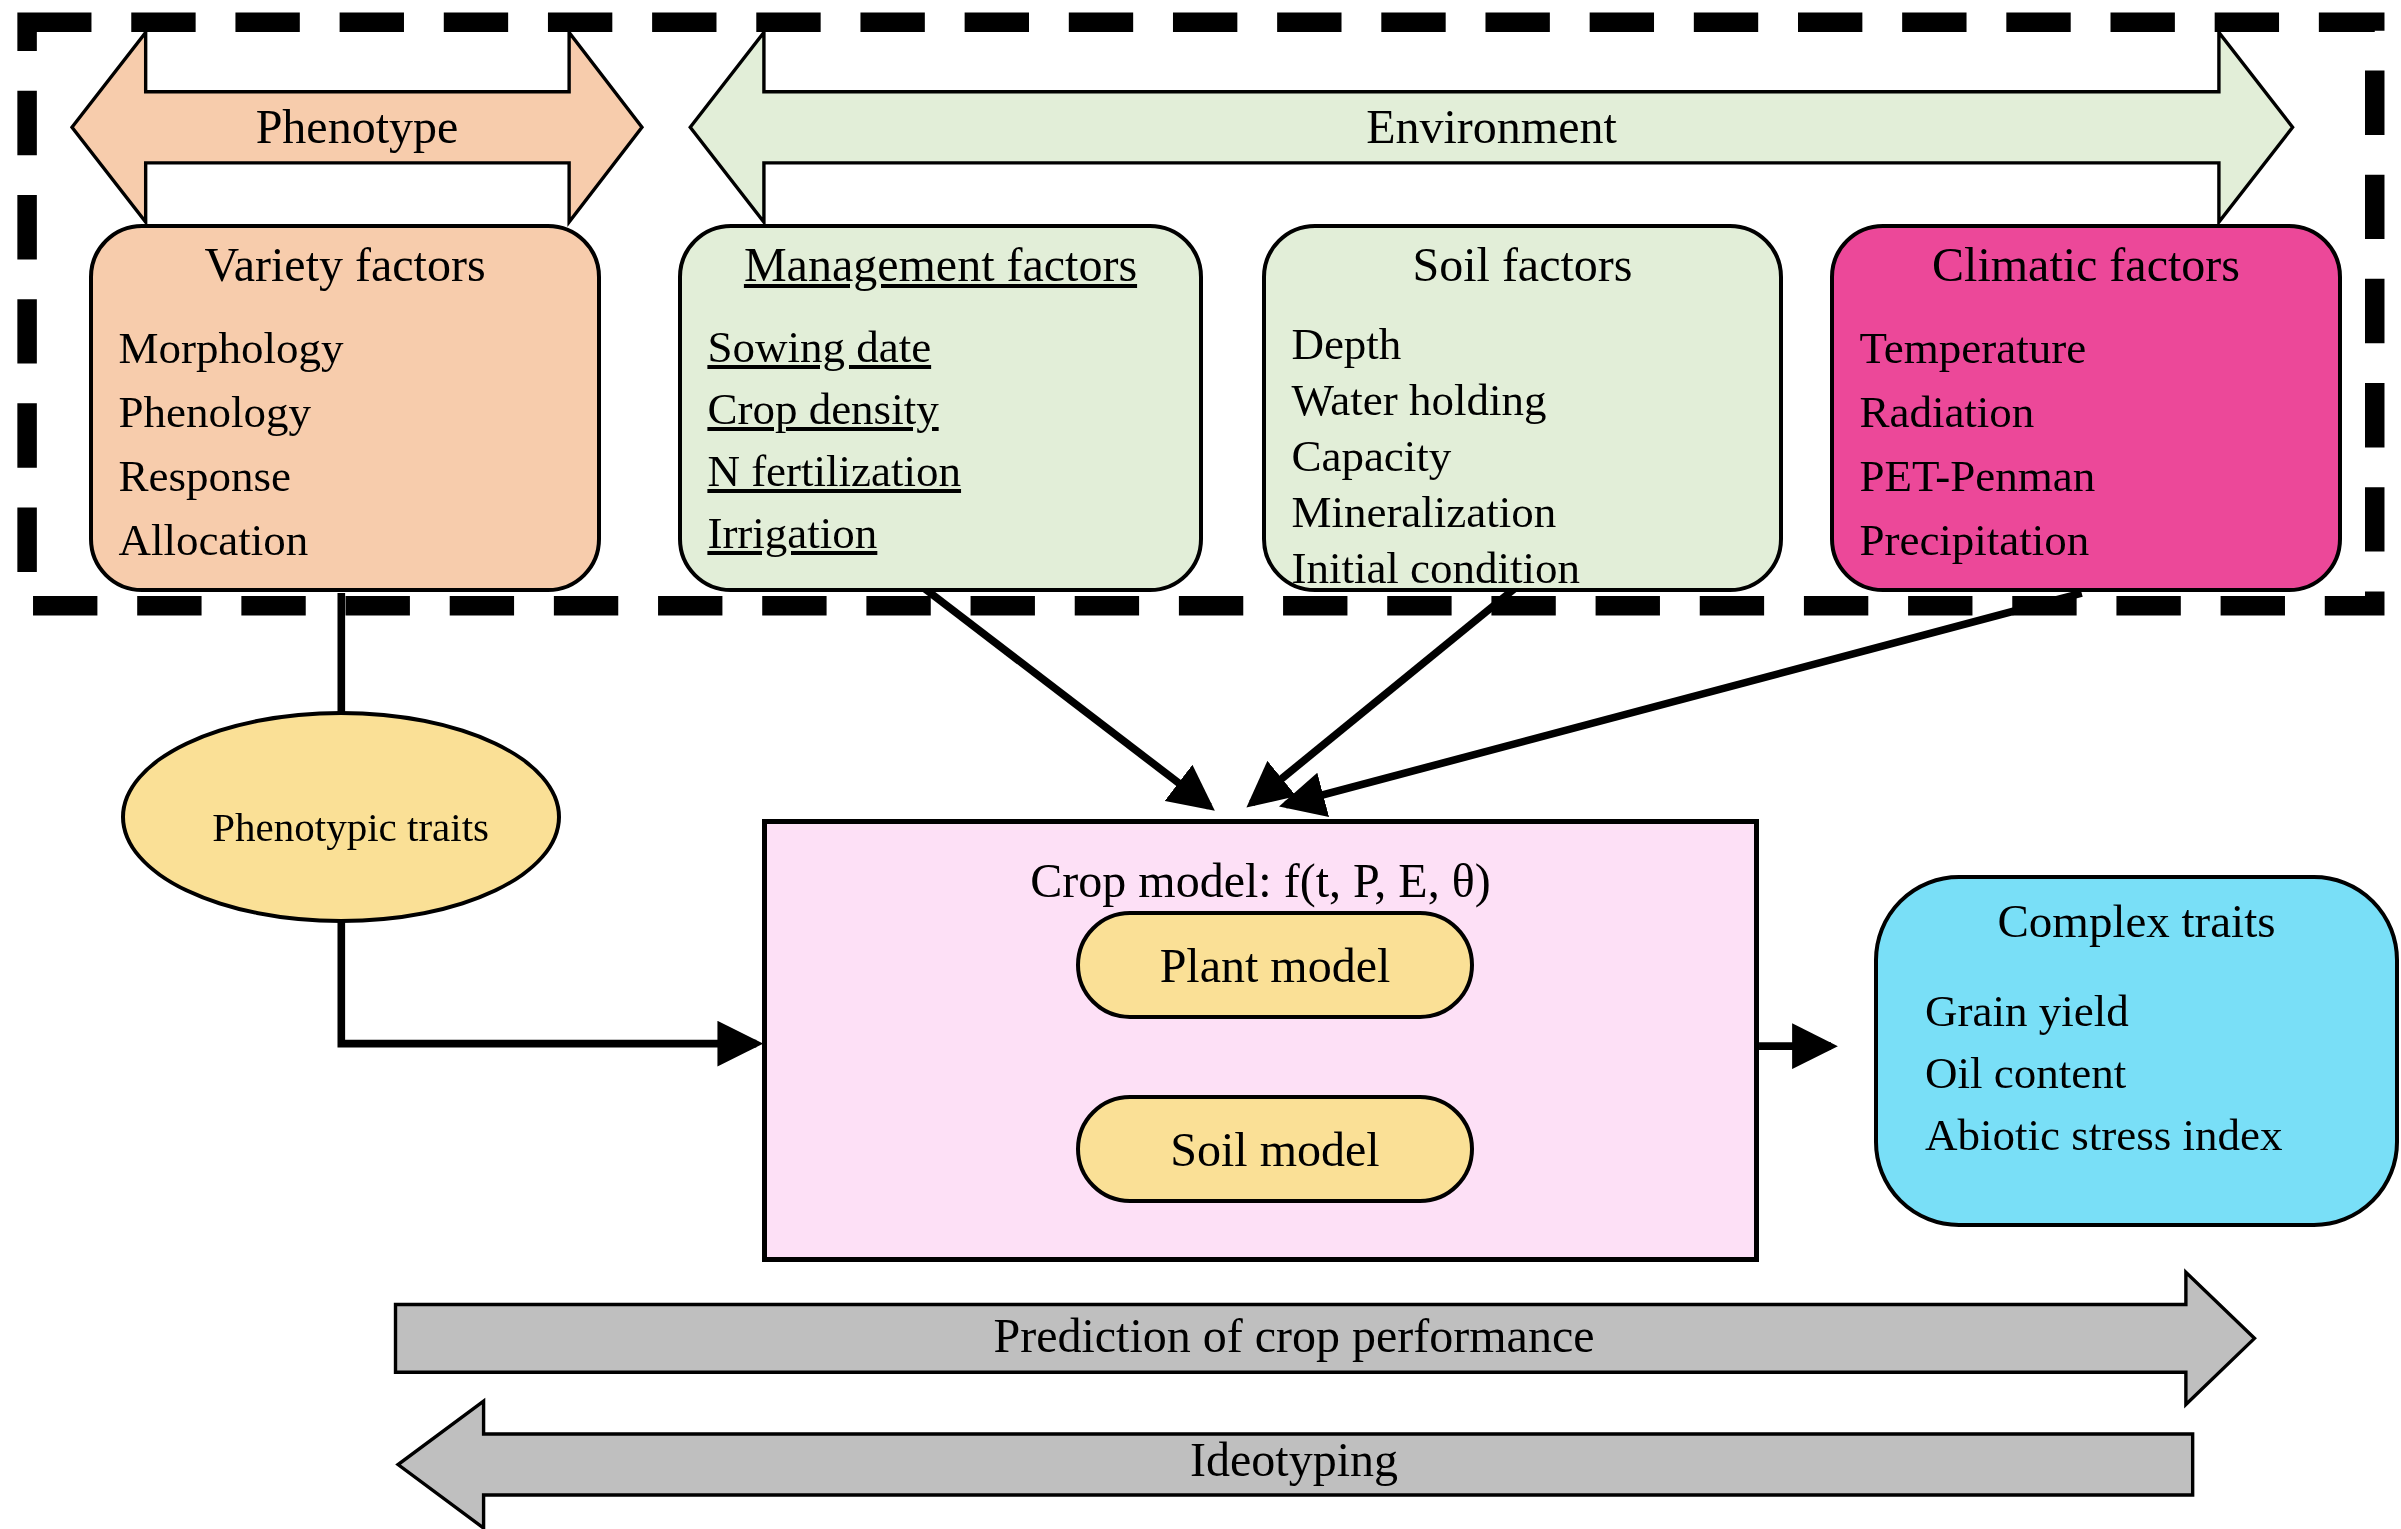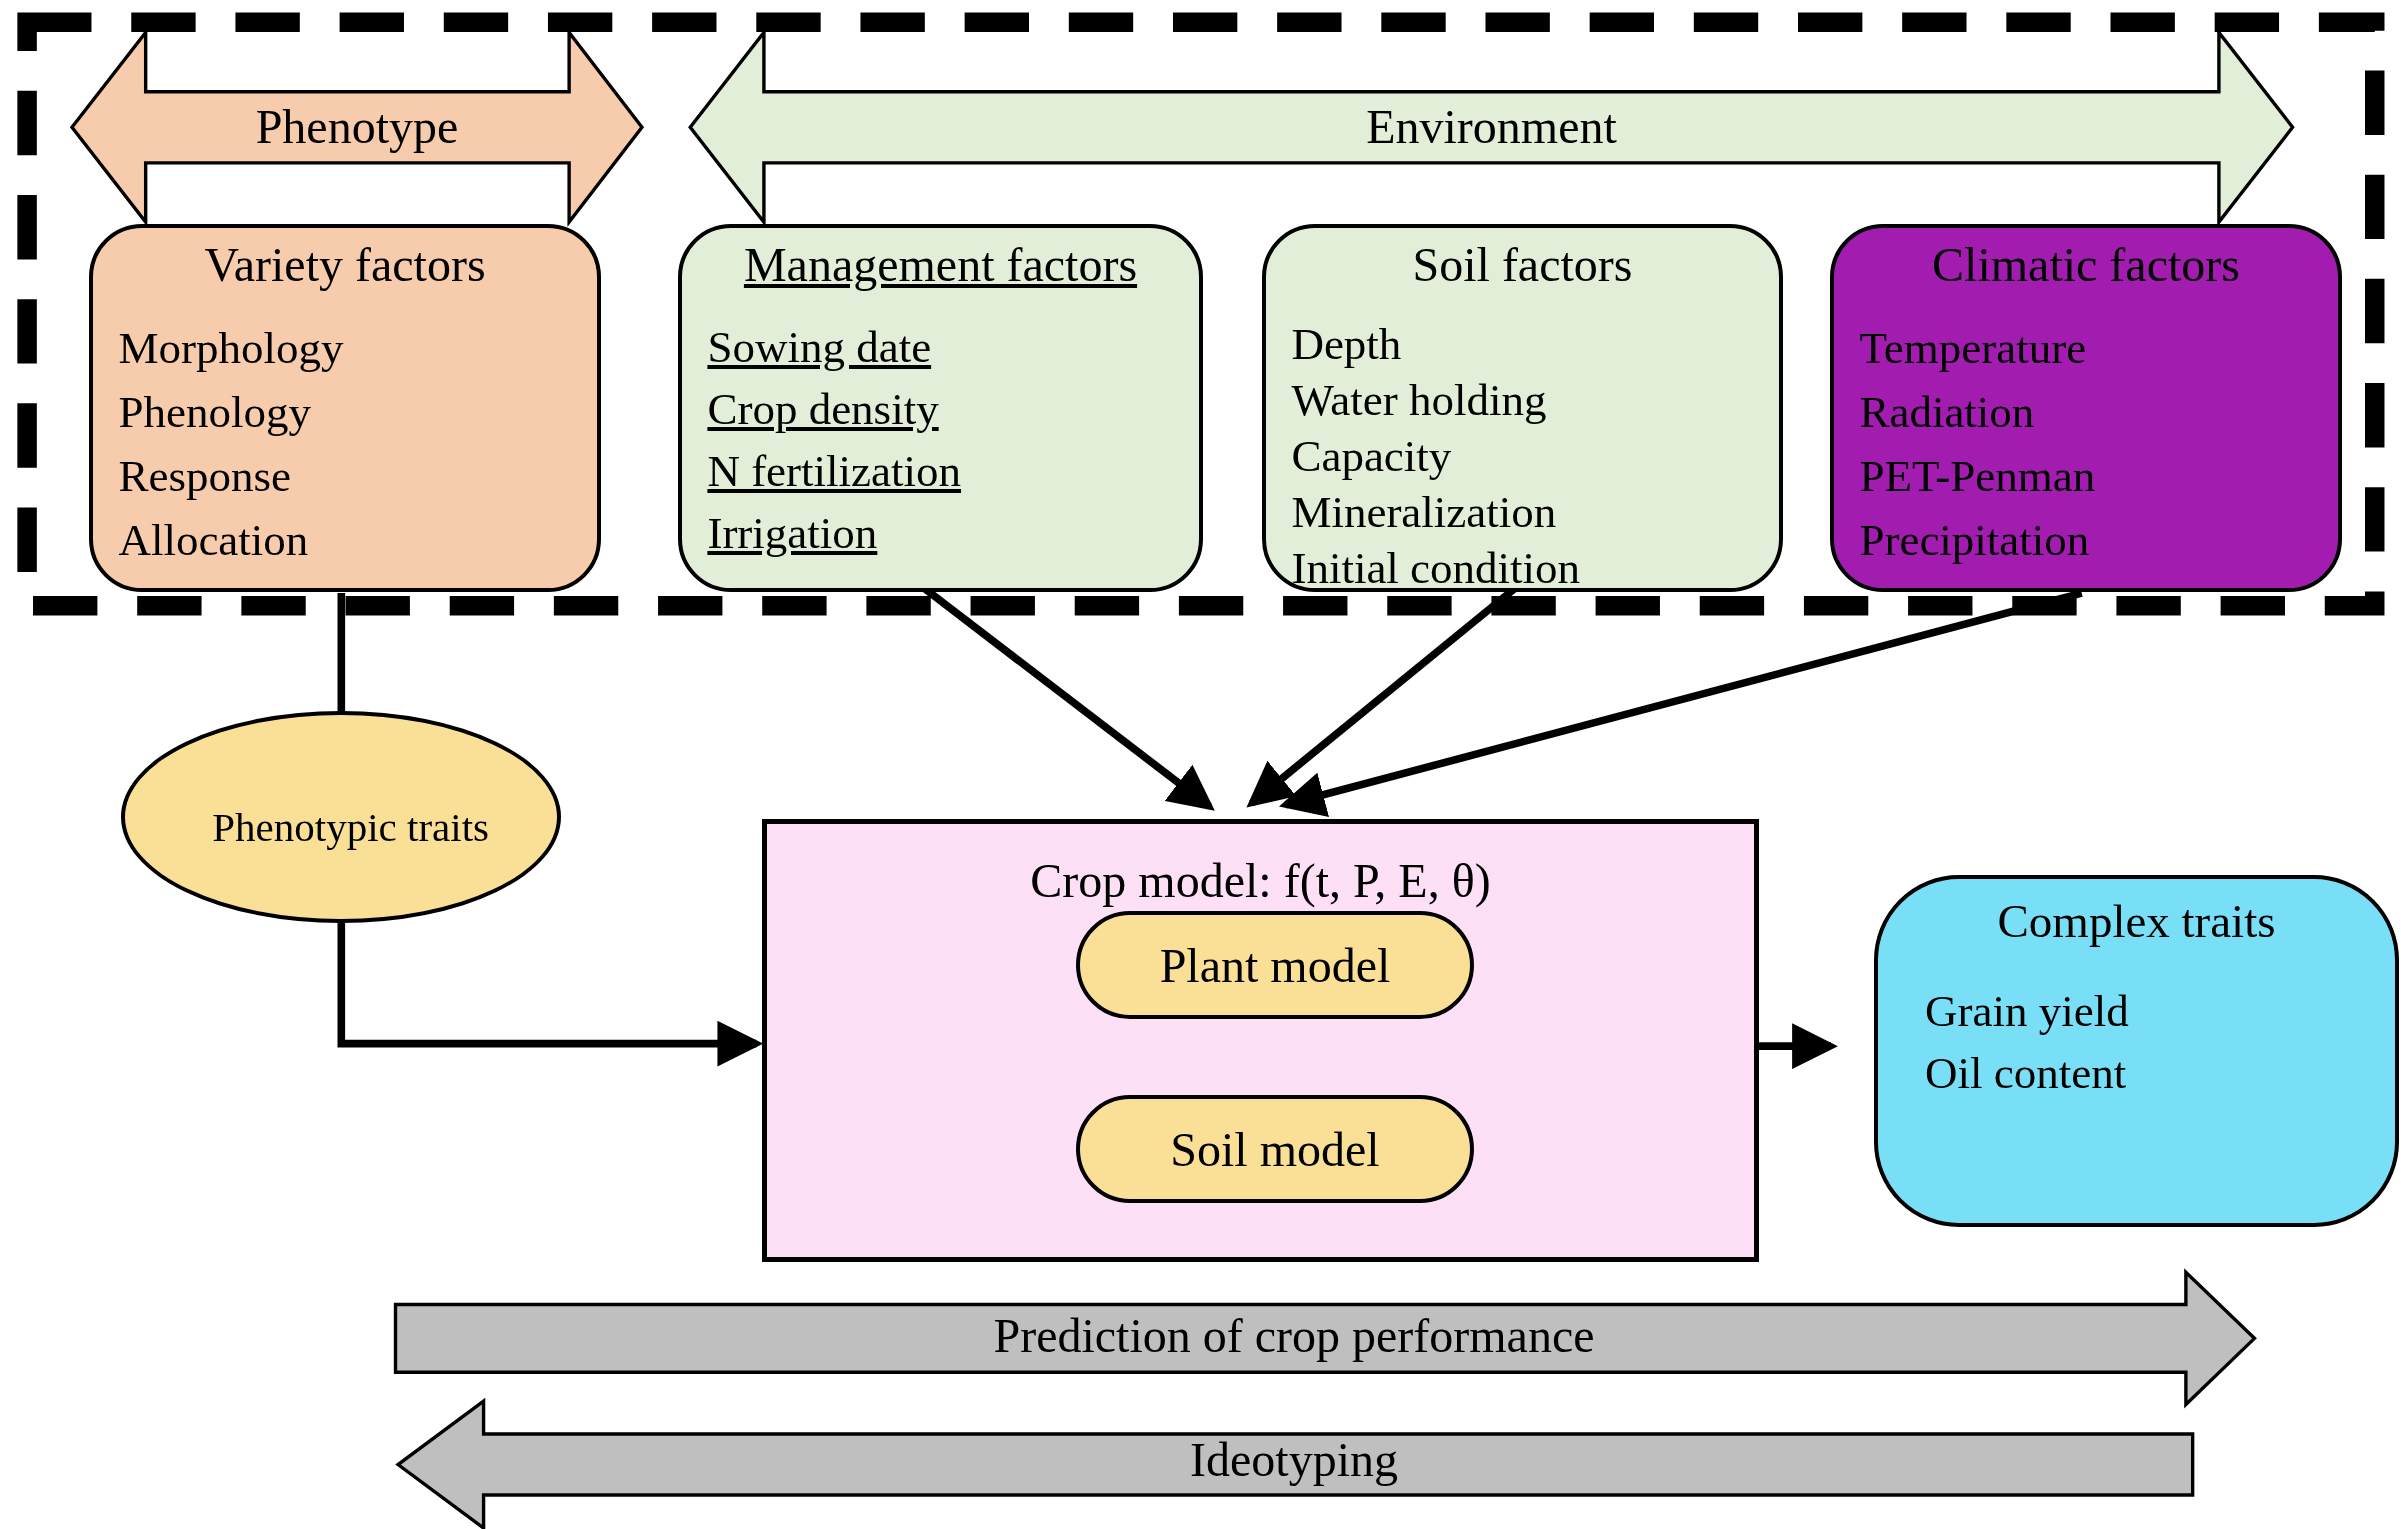--- a/index.html
+++ b/index.html
@@ -13,21 +13,21 @@
   .factor-box { border:4.2px solid #000; border-radius:53px; padding-top:10.2px; }
   .factor-title { text-align:center; font-size:48px; line-height:54px; }
   .factor-items { font-size:45px; padding-left:25.4px; margin-top:24px; }
   .lh75 > div { line-height:64px; }
   .lh73 > div { line-height:62px; }
   .lh67 > div { line-height:56px; }
 
   #box-variety  { left:89px;  top:224px; width:512px; height:368px; background:#F7CCAC; }
   #box-mgmt     { left:678px;  top:224px; width:525px; height:368px; background:#E2EED8;text-decoration:underline; }
   #box-soil     { left:1262px; top:224px; width:521px; height:368px; background:#E2EED8; }
-  #box-climatic { left:1830px; top:224px; width:512px; height:368px; background:#a21caf; }
+  #box-climatic { left:1830px; top:224px; width:512px; height:368px; background:#ec4899; }
 
   .arrow-label { text-align:center; font-size:48px; line-height:56px; }
   #label-phenotype   { left:72px;  top:99px; width:570px; }
   #label-environment { left:690px; top:99px; width:1603px; }
 
   #ellipse-traits {
     left:121px; top:711px; width:440px; height:212px; background:#FAE096;
     border:4.2px solid #000; border-radius:50%;
     display:flex; align-items:center; justify-content:center;
   }
@@ -141,20 +141,21 @@
   </div>
   <div class="abs pill" id="pill-soil">
     <span>Soil model</span>
   </div>
 
   <div class="abs factor-box" id="complex-box">
     <div class="factor-title">Complex traits</div>
     <div class="factor-items">
       <div>Grain yield</div>
       <div>Oil content</div>
+      <div>Abiotic stress index</div>
     </div>
   </div>
 
   <div class="abs arrow-label" id="label-prediction">Prediction of crop performance</div>
   <div class="abs arrow-label" id="label-ideotyping">Ideotyping</div>
 
 </div>
 
 
 </body></html>

